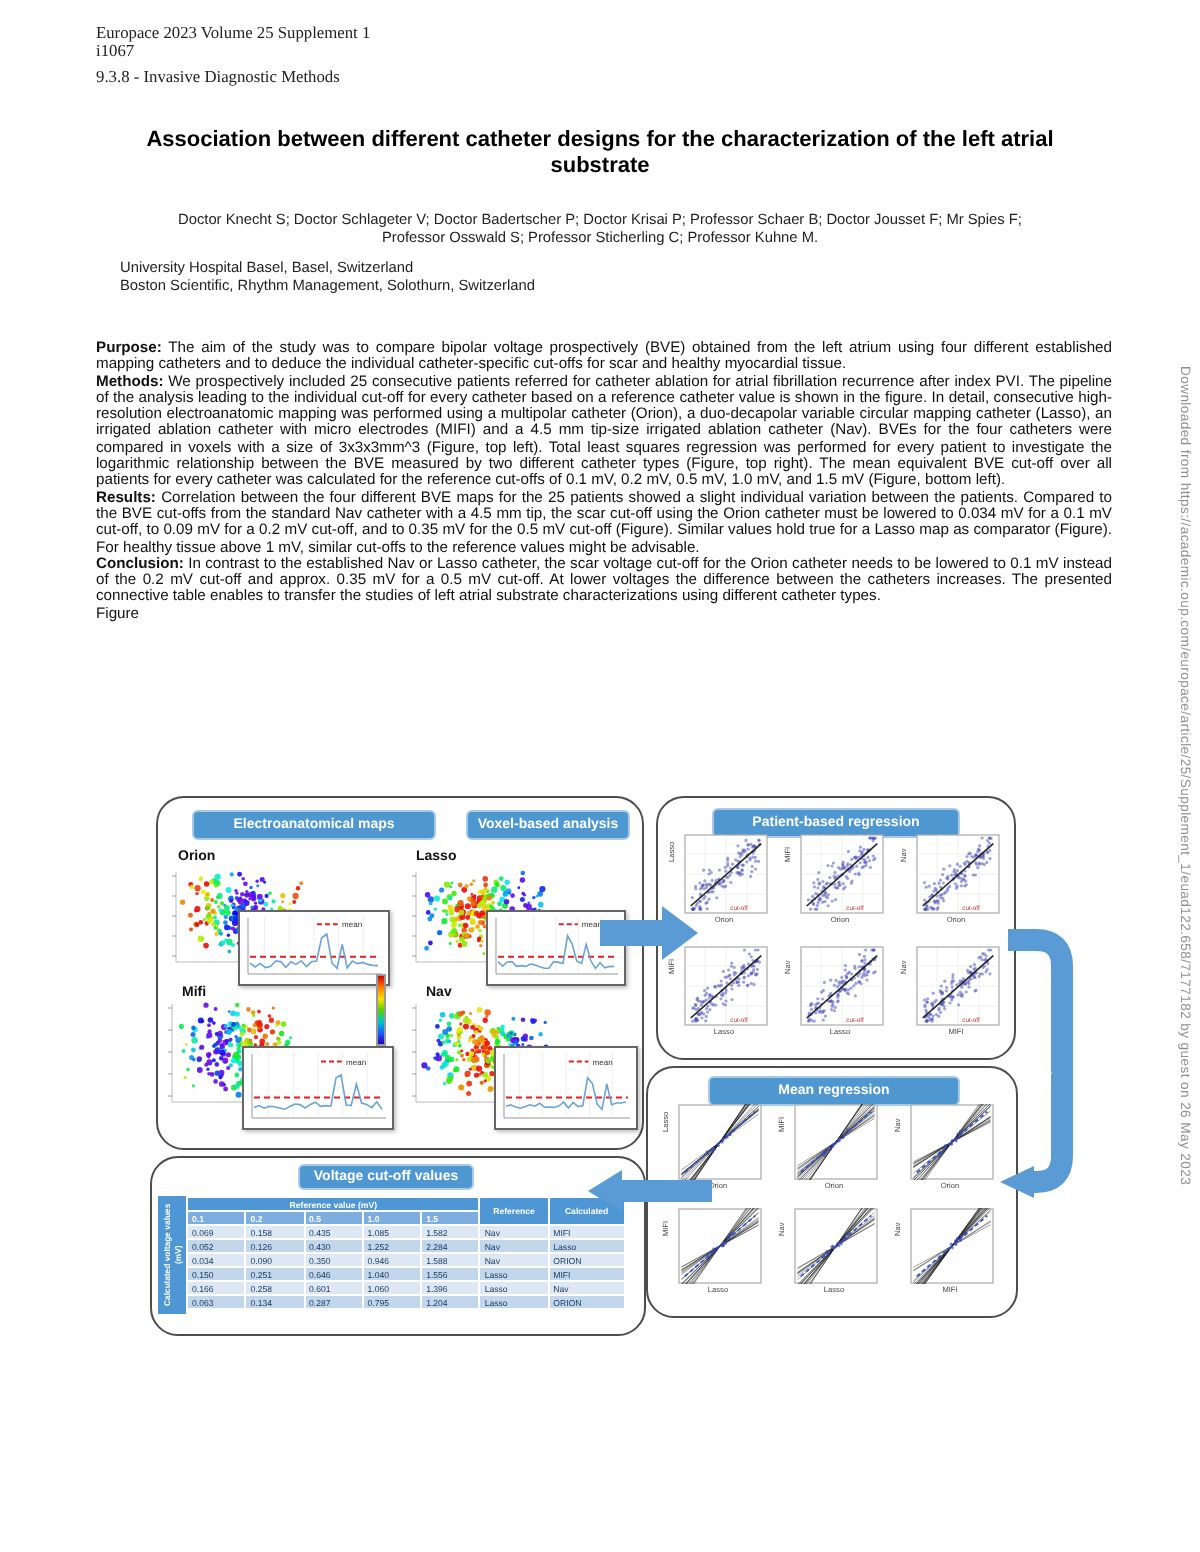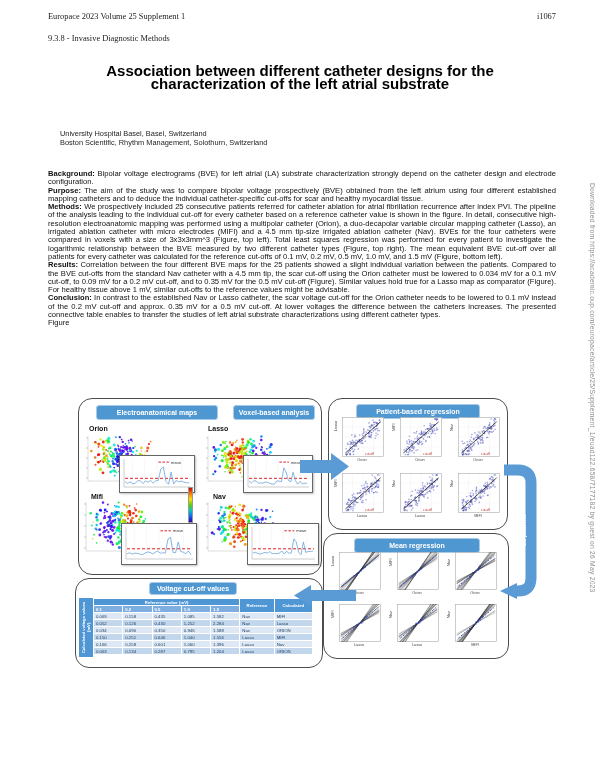--- a/index.html
+++ b/index.html
@@ -5,29 +5,29 @@
   * { margin:0; padding:0; box-sizing:border-box; }
   html,body { background:#e9e9e9; }
   .page {
     position:relative; width:600px; height:776px; margin:0 auto;
     background:#ffffff; overflow:hidden;
     font-family:"Liberation Sans", sans-serif; color:#1a1a1a;
   }
   .masthead {
     position:absolute; top:12px; left:48px; right:44px;
     display:flex; justify-content:space-between;
-    font-family:"Liberation Serif", serif; font-size:8.4px; color:#222;
+    font-family:"Liberation Serif", serif; font-size:8.4px; color:#222;flex-direction:column;
   }
   .session {
     position:absolute; top:34px; left:48px;
     font-family:"Liberation Serif", serif; font-size:8.4px; color:#222;
   }
   .title {
     position:absolute; top:64px; left:65px; width:470px;
-    font-size:15px; line-height:13px; font-weight:bold; text-align:center; color:#000;
+    font-size:11px; line-height:13px; font-weight:bold; text-align:center; color:#000;
   }
   .authors {
     position:absolute; top:105px; left:60px; width:480px;
     font-size:7.4px; line-height:9.4px; text-align:center; color:#222;
   }
   .affils {
     position:absolute; top:129px; left:60px; width:480px;
     font-size:7.4px; line-height:9.2px; color:#222;
   }
   .abstract {
@@ -97,28 +97,31 @@
 
   <div class="masthead">
     <span>Europace 2023 Volume 25 Supplement 1</span>
     <span>i1067</span>
   </div>
 
   <div class="session">9.3.8 - Invasive Diagnostic Methods</div>
 
   <div class="title">Association between different catheter designs for the characterization of the left atrial substrate</div>
 
+  <div class="authors">
+    <span>Doctor Knecht S; Doctor Schlageter V; Doctor Badertscher P; Doctor Krisai P; Professor Schaer B; Doctor Jousset F; Mr Spies F;</span><br>
+    <span>Professor Osswald S; Professor Sticherling C; Professor Kuhne M.</span>
+  </div>
 
   <div class="affils">
     <span>University Hospital Basel, Basel, Switzerland</span><br>
     <span>Boston Scientific, Rhythm Management, Solothurn, Switzerland</span>
   </div>
 
   <div class="abstract">
-    <p><b>Background:</b> <span>Bipolar voltage electrograms (BVE) for left atrial (LA) substrate characterization strongly depend on the catheter design and electrode configuration.</span></p>
     <p><b>Purpose:</b> <span>The aim of the study was to compare bipolar voltage prospectively (BVE) obtained from the left atrium using four different established mapping catheters and to deduce the individual catheter-specific cut-offs for scar and healthy myocardial tissue.</span></p>
     <p><b>Methods:</b> <span>We prospectively included 25 consecutive patients referred for catheter ablation for atrial fibrillation recurrence after index PVI. The pipeline of the analysis leading to the individual cut-off for every catheter based on a reference catheter value is shown in the figure. In detail, consecutive high-resolution electroanatomic mapping was performed using a multipolar catheter (Orion), a duo-decapolar variable circular mapping catheter (Lasso), an irrigated ablation catheter with micro electrodes (MIFI) and a 4.5 mm tip-size irrigated ablation catheter (Nav). BVEs for the four catheters were compared in voxels with a size of 3x3x3mm^3 (Figure, top left). Total least squares regression was performed for every patient to investigate the logarithmic relationship between the BVE measured by two different catheter types (Figure, top right). The mean equivalent BVE cut-off over all patients for every catheter was calculated for the reference cut-offs of 0.1 mV, 0.2 mV, 0.5 mV, 1.0 mV, and 1.5 mV (Figure, bottom left).</span></p>
     <p><b>Results:</b> <span>Correlation between the four different BVE maps for the 25 patients showed a slight individual variation between the patients. Compared to the BVE cut-offs from the standard Nav catheter with a 4.5 mm tip, the scar cut-off using the Orion catheter must be lowered to 0.034 mV for a 0.1 mV cut-off, to 0.09 mV for a 0.2 mV cut-off, and to 0.35 mV for the 0.5 mV cut-off (Figure). Similar values hold true for a Lasso map as comparator (Figure). For healthy tissue above 1 mV, similar cut-offs to the reference values might be advisable.</span></p>
     <p><b>Conclusion:</b> <span>In contrast to the established Nav or Lasso catheter, the scar voltage cut-off for the Orion catheter needs to be lowered to 0.1 mV instead of the 0.2 mV cut-off and approx. 0.35 mV for a 0.5 mV cut-off. At lower voltages the difference between the catheters increases. The presented connective table enables to transfer the studies of left atrial substrate characterizations using different catheter types.</span></p>
     <p><span>Figure</span></p>
   </div>
 
   <div class="fig">
 
     <div class="panel" style="left:78px; top:3px; width:244px; height:177px;">

